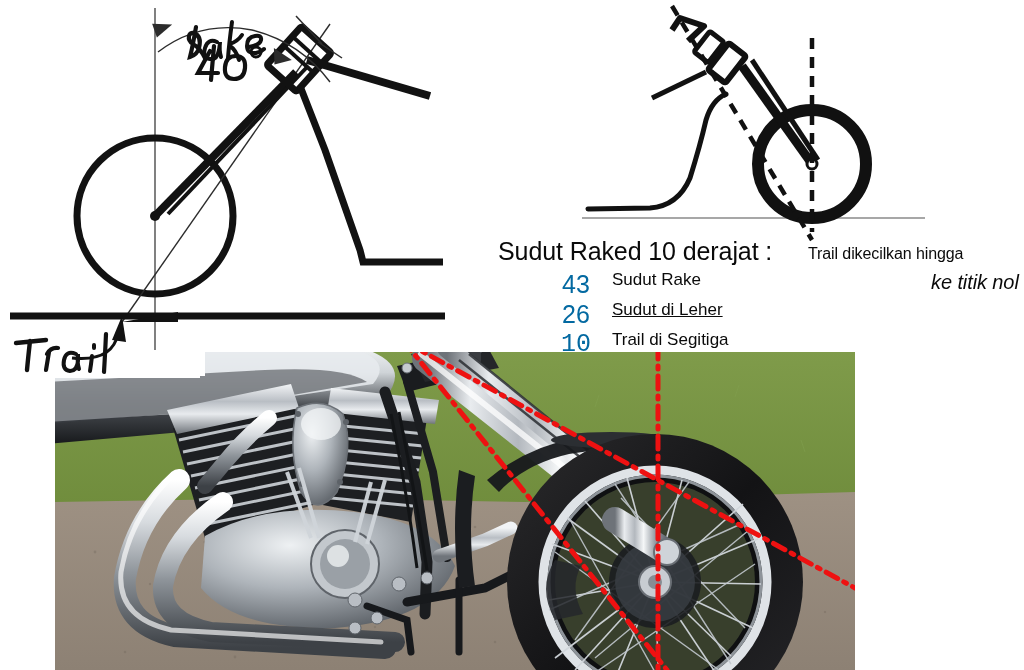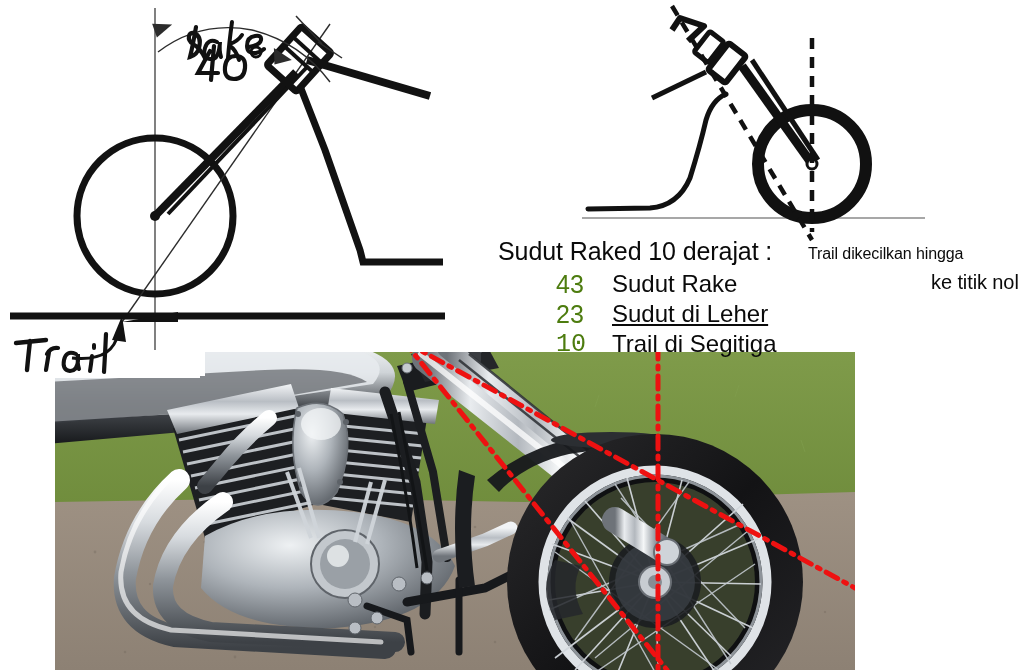--- a/index.html
+++ b/index.html
@@ -10,25 +10,25 @@
     background:#ffffff;
   }
   .stage{position:absolute;left:0;top:0;width:936px;height:670px;}
   .layer{position:absolute;left:0;top:0;width:1024px;height:670px;}
   svg.layer{overflow:visible;}
 
   
   .txt{position:absolute;color:#0a0a0a;font-family:"Liberation Sans",sans-serif;
        white-space:nowrap;line-height:1.0;letter-spacing:-0.1px;}
   #caption-title{left:498px;top:239px;font-size:25px;font-weight:400;}
-  .caption-num{position:absolute;text-align:left;width:40px;font-size:25px;color:#4d7c0f;}
-  .caption-lbl{position:absolute;font-size:24px;color:#0a0a0a;white-space:nowrap;}
+  .caption-num{position:absolute;text-align:center;width:40px;font-size:25px;color:#0369a1;}
+  .caption-lbl{position:absolute;font-size:17px;color:#0a0a0a;white-space:nowrap;}
 
   #trail-note-1{left:808px;top:246px;font-size:16px;}
-  #trail-note-2{left:931px;top:272px;font-size:20px;}
+  #trail-note-2{left:931px;top:272px;font-size:20px;font-style:italic;}
 
   
   .hand{fill:#111;}
 
   
   #photo{
     position:absolute;left:55px;top:352px;width:800px;height:318px;
     overflow:hidden;
   }
   #photo .pic{position:absolute;left:0;top:0;width:800px;height:318px;}
@@ -408,21 +408,21 @@
 
       <line x1="812" y1="38" x2="812" y2="232" stroke="#111" stroke-width="4.5" stroke-dasharray="11 8"></line>
     </g>
   </svg>
 
   <div class="txt" id="caption-title">Sudut Raked 10 derajat  :</div>
 
   <div class="caption-num" style="left:556px;top:270px;">43</div>
   <div class="caption-lbl" style="left:612px;top:270px;">Sudut Rake</div>
 
-  <div class="caption-num" style="left:556px;top:300px;">23</div>
+  <div class="caption-num" style="left:556px;top:300px;">26</div>
   <div class="caption-lbl" style="left:612px;top:300px;text-decoration:underline;">Sudut di Leher</div>
 
   <div class="caption-num" style="left:556px;top:330px;font-family:Liberation Mono, monospace;">10</div>
   <div class="caption-lbl" style="left:612px;top:330px;">Trail di Segitiga</div>
 
   <div class="txt" id="trail-note-1">Trail dikecilkan hingga</div>
   <div class="txt" id="trail-note-2">ke titik nol</div>
 
 </div>
 

